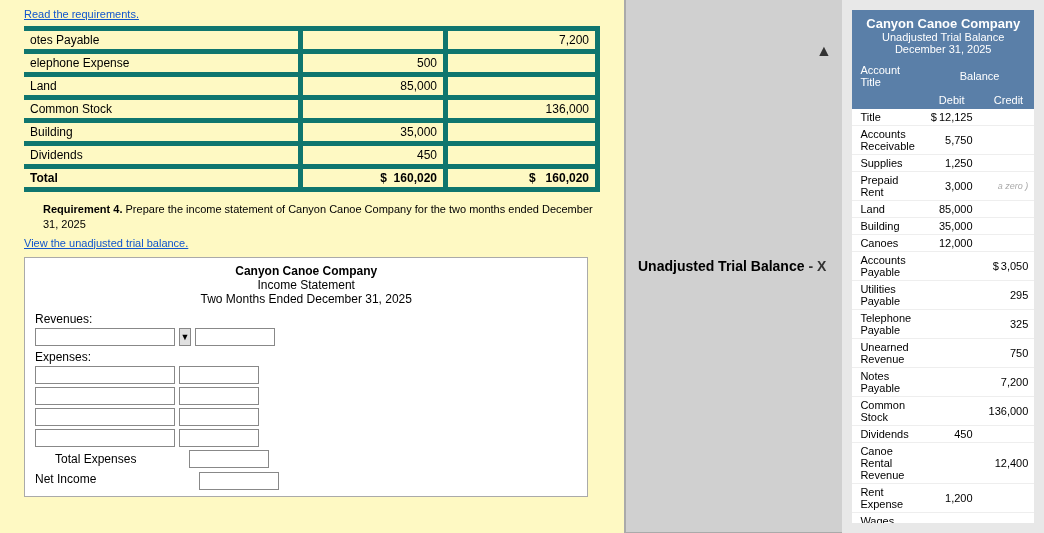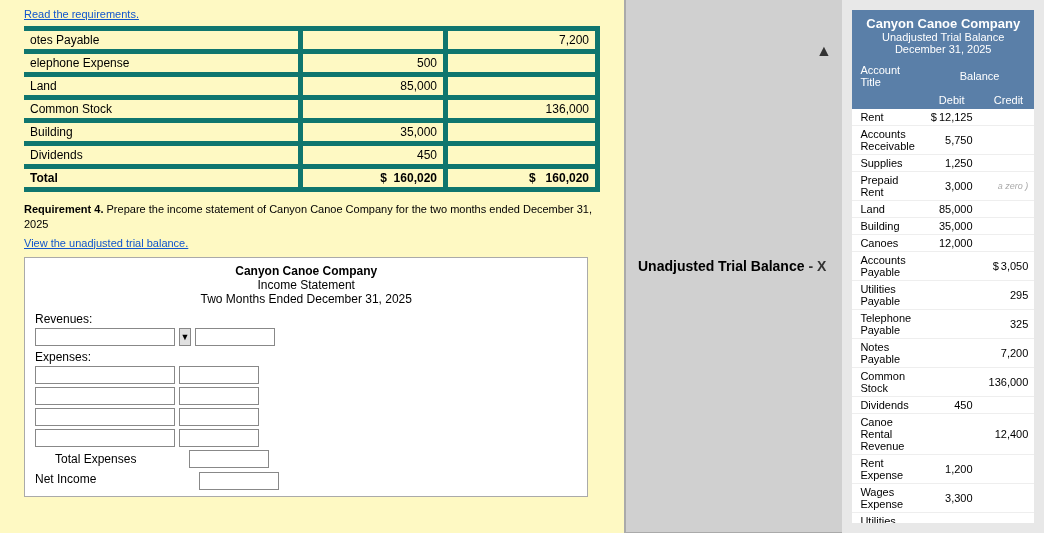--- a/index.html
+++ b/index.html
@@ -50,20 +50,21 @@
       text-align: right;
     }
     .ledger-table tr.total-row td {
       font-weight: bold;
     }
 
     .requirement-text {
       font-size: 11px;
       margin-bottom: 4px;
       line-height: 1.4;
+      margin-left: 19px;
     }
     .requirement-text span.bold { font-weight: bold; }
     .view-link {
       color: #1155cc;
       text-decoration: underline;
       cursor: pointer;
       font-size: 11px;
       margin-bottom: 8px;
       display: block;
     }
@@ -380,21 +381,21 @@
           </td>
         </tr>
         <tr>
           <td></td>
           <td>Debit</td>
           <td>Credit</td>
         </tr>
       </thead>
       <tbody id="tb-body">
           <tr>
-      <td>Rent</td>
+      <td>Title</td>
       <td><span style="margin-right:2px">$</span>12,125</td>
       <td></td>
     </tr>
           <tr>
       <td>Accounts Receivable</td>
       <td>5,750</td>
       <td></td>
     </tr>
           <tr>
       <td>Supplies</td>
@@ -432,20 +433,25 @@
       <td>Utilities Payable</td>
       <td></td>
       <td>295</td>
     </tr>
           <tr>
       <td>Telephone Payable</td>
       <td></td>
       <td>325</td>
     </tr>
           <tr>
+      <td>Unearned Revenue</td>
+      <td></td>
+      <td>750</td>
+    </tr>
+          <tr>
       <td>Notes Payable</td>
       <td></td>
       <td>7,200</td>
     </tr>
           <tr>
       <td>Common Stock</td>
       <td></td>
       <td>136,000</td>
     </tr>
           <tr>

